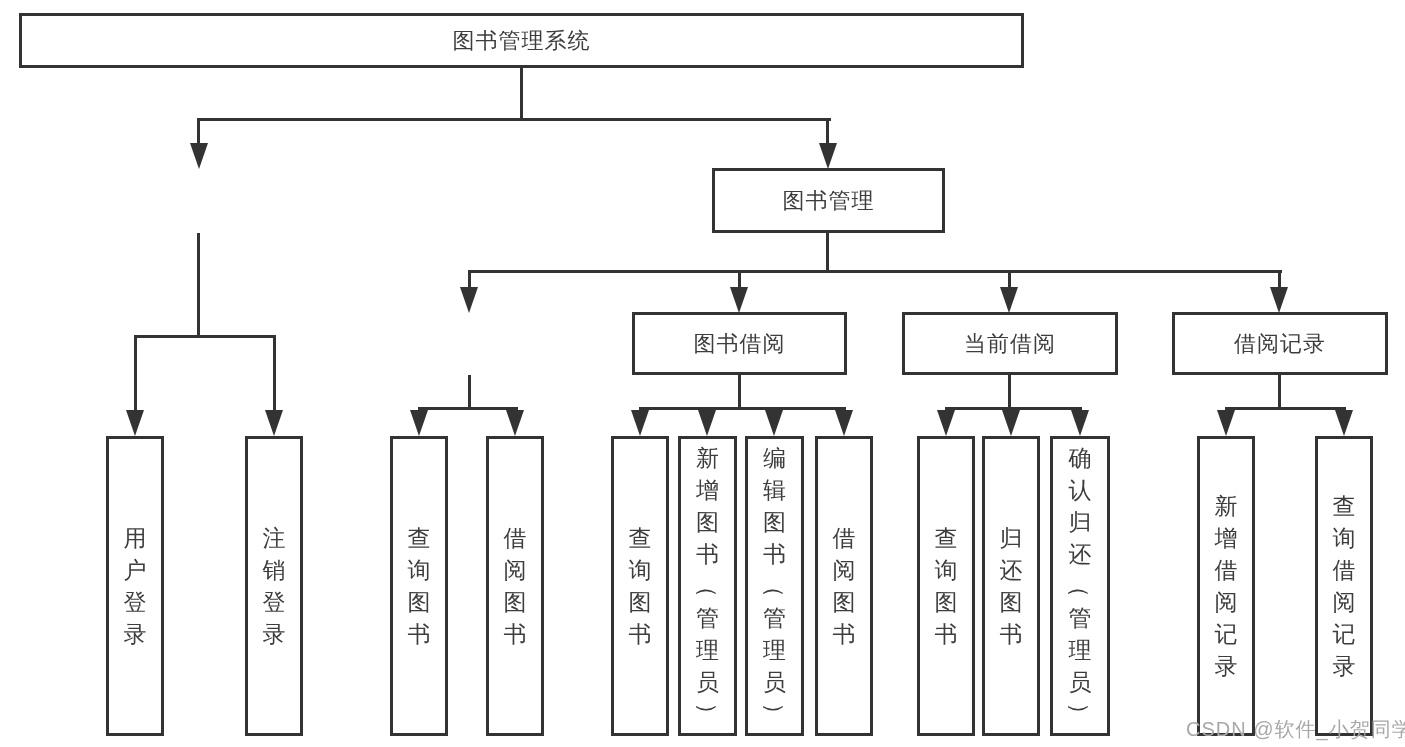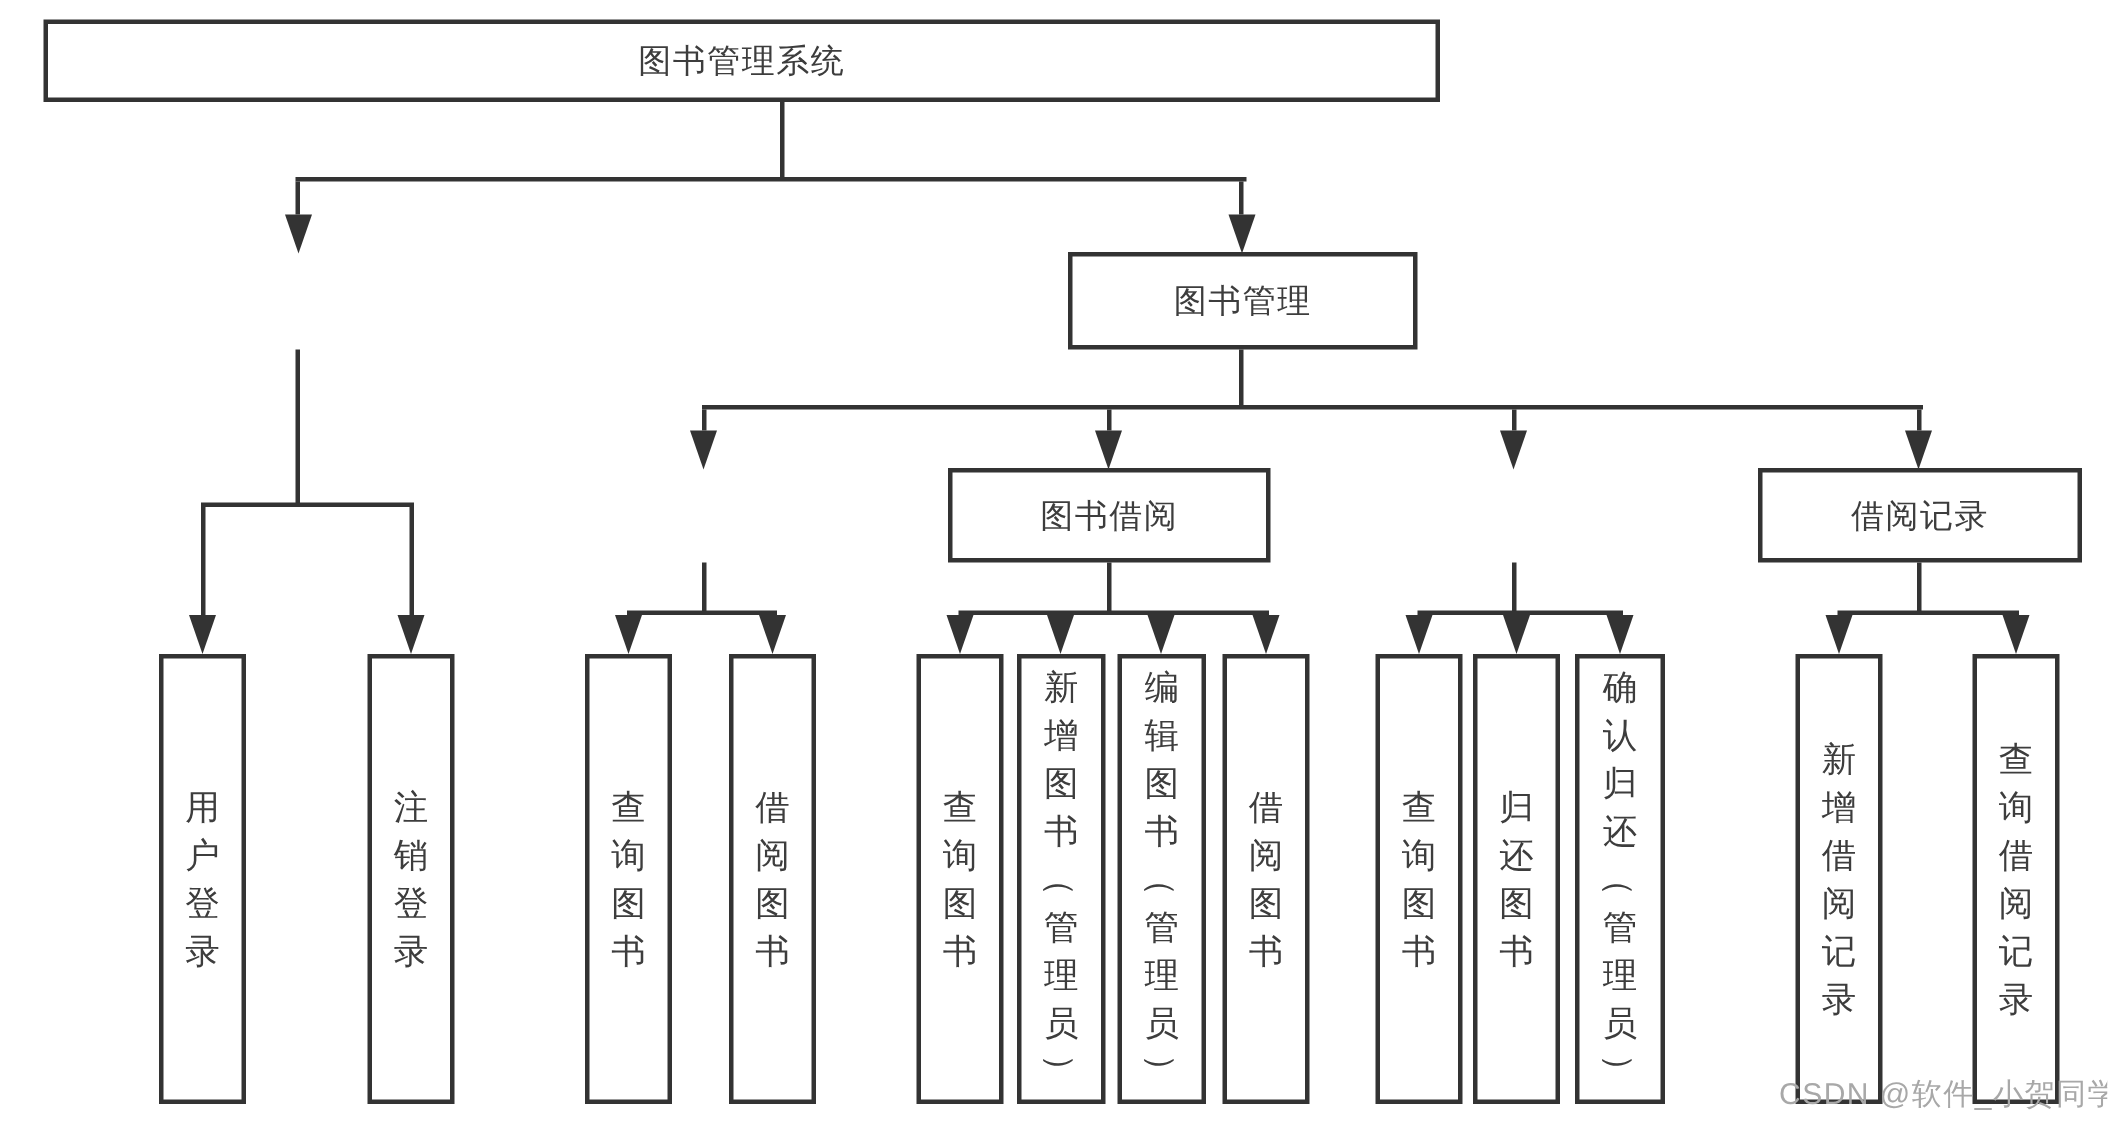--- a/index.html
+++ b/index.html
@@ -56,21 +56,21 @@
     letter-spacing: 1px;
     white-space: nowrap;
     z-index: 10;
   }
 </style>
 </head>
 <body>
 
 <div class="canvas">
 
-  <div class="box" style="left:29px; top:13px; width:931px; height:55px;">
+  <div class="box" style="left:19px; top:13px; width:1005px; height:55px;">
     <span>图书管理系统</span>
   </div>
 
   <div class="vl" style="left:520px; top:68px; width:3px; height:52px;"></div>
   <div class="hl" style="left:197px; top:118px; width:634px; height:3px;"></div>
   <div class="vl" style="left:197px; top:121px; width:3px; height:22px;"></div>
   <div class="arrow" style="left:190px; top:143px;"></div>
   <div class="vl" style="left:826px; top:121px; width:3px; height:22px;"></div>
   <div class="arrow" style="left:819px; top:143px;"></div>
 
@@ -92,20 +92,23 @@
   <div class="vl" style="left:738px; top:273px; width:3px; height:14px;"></div>
   <div class="arrow" style="left:730px; top:287px;"></div>
   <div class="vl" style="left:1008px; top:273px; width:3px; height:14px;"></div>
   <div class="arrow" style="left:1000px; top:287px;"></div>
   <div class="vl" style="left:1278px; top:273px; width:3px; height:14px;"></div>
   <div class="arrow" style="left:1270px; top:287px;"></div>
 
   <div class="box" style="left:632px; top:312px; width:215px; height:63px;">
     <span>图书借阅</span>
   </div>
+  <div class="box" style="left:902px; top:312px; width:216px; height:63px;">
+    <span>当前借阅</span>
+  </div>
   <div class="box" style="left:1172px; top:312px; width:216px; height:63px;">
     <span>借阅记录</span>
   </div>
 
   <div class="vl" style="left:468px; top:375px; width:3px; height:35px;"></div>
   <div class="hl" style="left:418px; top:407px; width:100px; height:3px;"></div>
   <div class="arrow" style="left:410px; top:410px;"></div>
   <div class="arrow" style="left:506px; top:410px;"></div>
 
   <div class="vl" style="left:738px; top:375px; width:3px; height:35px;"></div>

